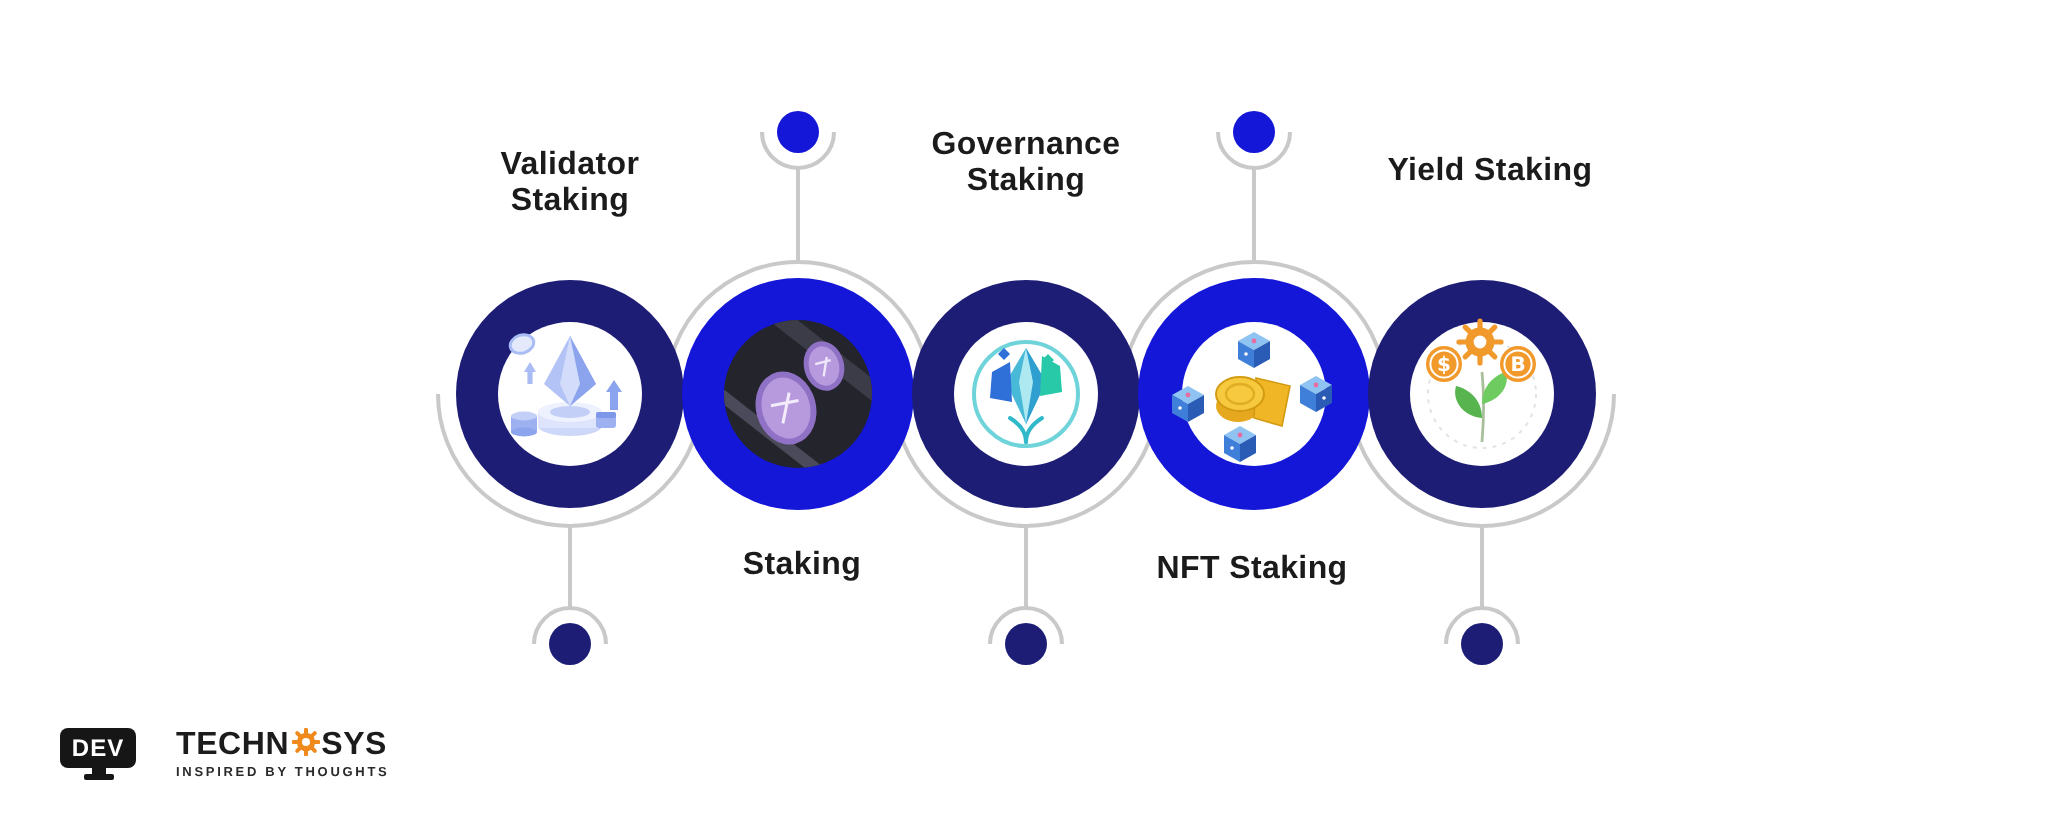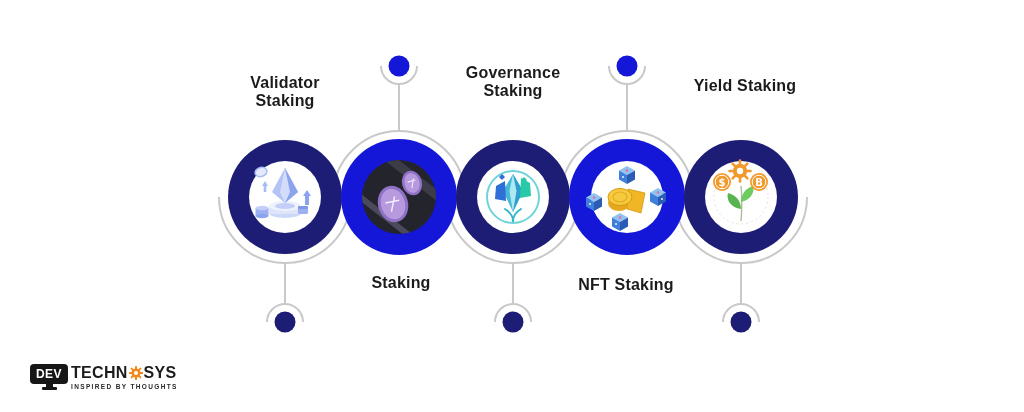--- a/index.html
+++ b/index.html
@@ -3,29 +3,29 @@
 <meta charset="utf-8">
 <style>
   html,body{margin:0;padding:0;background:#fff;}
   .stage{position:relative;width:1024px;height:412px;background:#ffffff;overflow:hidden;
          font-family:"Liberation Sans",sans-serif;}
   .diagram-svg{position:absolute;left:0;top:0;width:1024px;height:412px;}
   .label{position:absolute;transform:translateX(-50%);text-align:center;font-weight:700;
          font-size:16px;line-height:18px;color:#1b1b1b;letter-spacing:.2px;white-space:nowrap;}
   .label span{display:block;}
   
-  .logo{position:absolute;left:30px;top:364px;display:flex;align-items:flex-start;gap:3px;}
+  .logo{position:absolute;left:30px;top:364px;display:flex;align-items:flex-start;gap:20px;}
   .monitor-wrap{display:flex;flex-direction:column;align-items:center;}
   .monitor{width:38px;height:20px;background:#161616;border-radius:4px;display:flex;
            align-items:center;justify-content:center;}
   .monitor span{color:#fff;font-weight:700;font-size:12px;letter-spacing:.5px;}
   .monitor-stand{width:7px;height:3px;background:#161616;}
   .monitor-base{width:15px;height:2.5px;background:#161616;border-radius:1px;}
   .logo-col{display:flex;flex-direction:column;}
-  .logo-name{display:flex;align-items:center;font-weight:700;font-size:16px;color:#1c1c1c;
+  .logo-name{display:flex;font-weight:700;font-size:16px;color:#1c1c1c;
              letter-spacing:.3px;line-height:17px;}
   .logo-name .gear{margin:0 1px;}
   .logo-tagline{font-size:6.5px;font-weight:700;letter-spacing:1.35px;color:#2a2a2a;
                 margin-top:1.5px;white-space:nowrap;}
 </style>
 </head>
 <body>
 
 <div class="stage">
 

